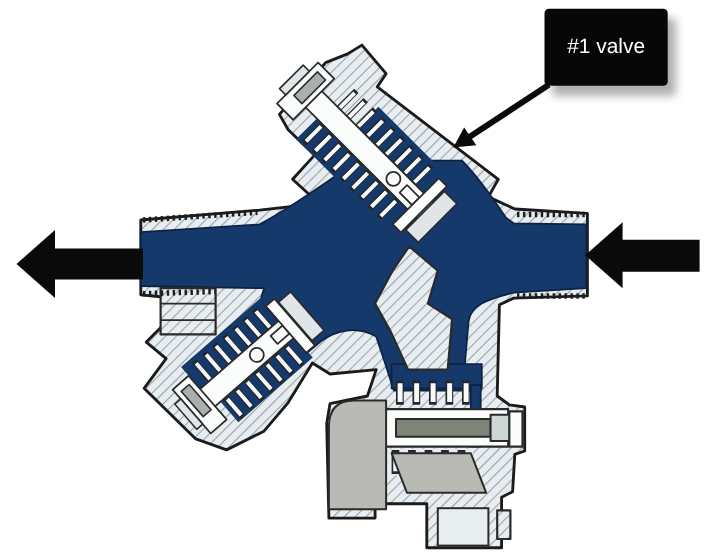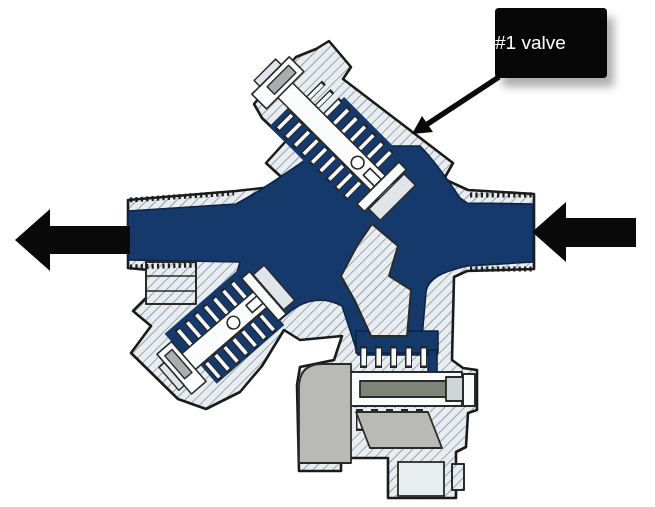--- a/index.html
+++ b/index.html
@@ -9,21 +9,21 @@
   .metal{fill:url(#hatch);stroke:#1b1b1b;stroke-width:2.6;stroke-linejoin:round;}
   .metal2{fill:url(#hatch);stroke:#2a2a2a;stroke-width:2;stroke-linejoin:round;}
   .waterline{stroke:#0d2344;stroke-width:1.6;stroke-linejoin:round;}
   .white-part{fill:#fbfcfc;stroke:#2a2a2a;stroke-width:2;stroke-linejoin:round;}
   .lite-part{stroke:#2a2a2a;stroke-width:1.8;stroke-linejoin:round;}
   .coil-dark{stroke:#23262b;stroke-dasharray:7 8;fill:none;}
   .coil-lite{stroke:#f8fafa;stroke-dasharray:4.5 10.5;fill:none;}
   .thread{stroke:#1d1d1d;stroke-width:5;stroke-dasharray:2.2 3.2;fill:none;}
   .black-shape{stroke:none;}
   #callout{position:absolute;left:495px;top:8px;width:112px;height:70px;
-           background:#070707;border-radius:4px;color:#ffffff;
+           background:#070707;border-radius:4px;color:#ffffff;text-align:center;
            display:flex;flex-direction:column;justify-content:center;line-height:26px;
            font-size:19px;box-shadow:7px 9px 8px rgba(110,110,110,.55);}
 </style>
 </head>
 <body>
 
 <div id="stage">
 
   <svg id="diagram" width="655" height="507" viewBox="0 0 655 507">
     <defs>

